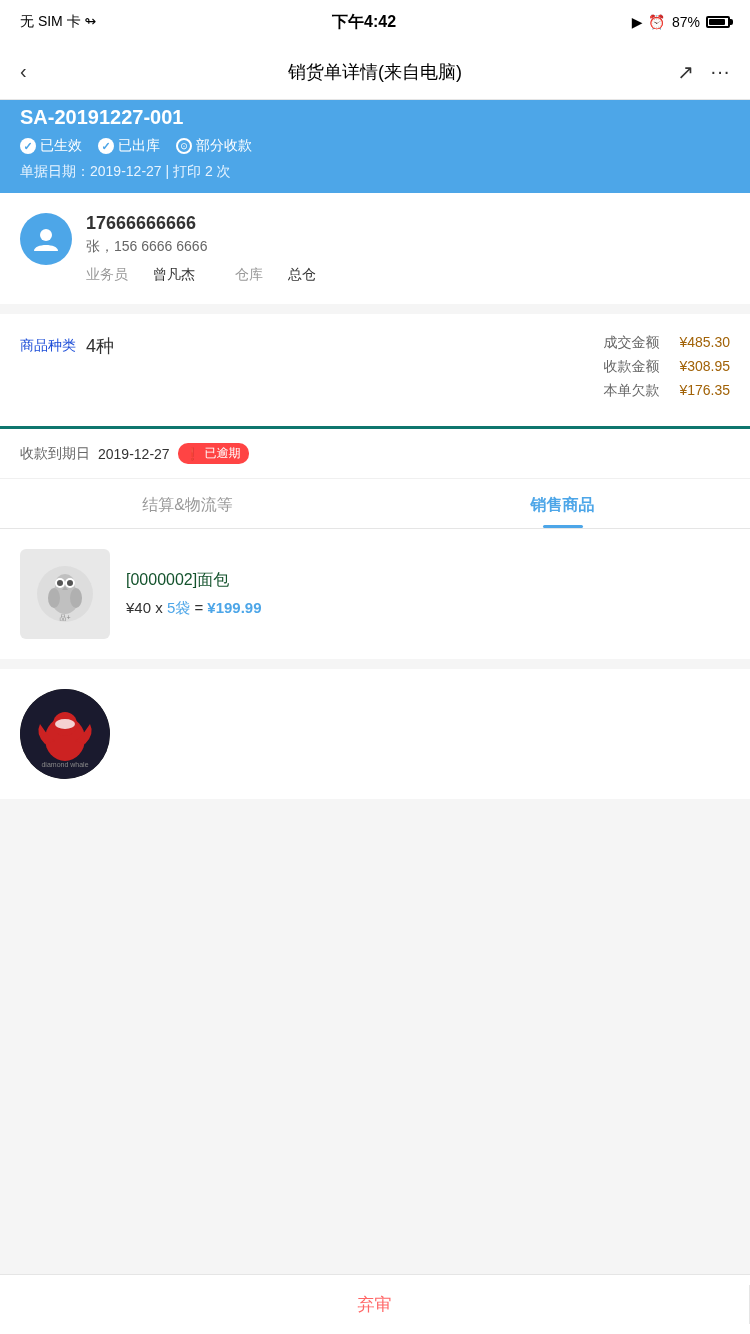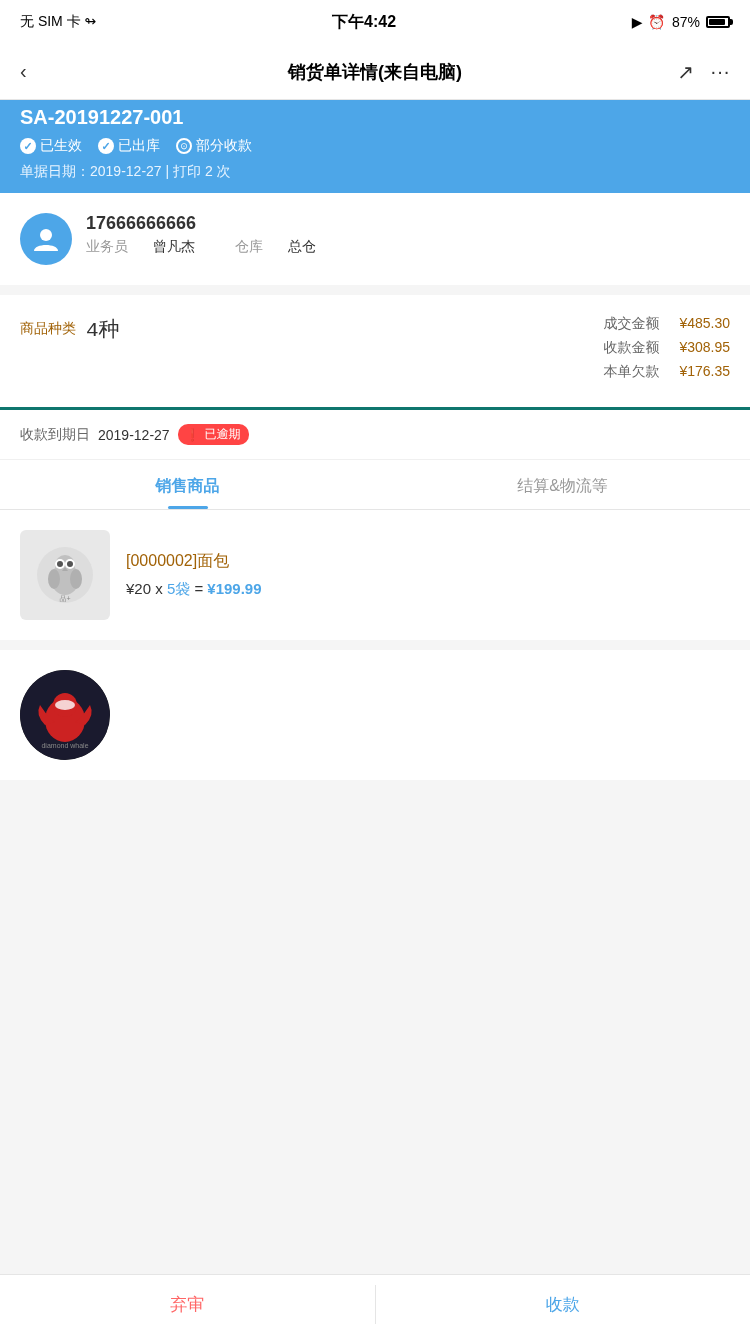--- a/index.html
+++ b/index.html
@@ -53,21 +53,21 @@
       display: flex;
       align-items: center;
       justify-content: space-between;
       background: #fff;
       height: 56px;
       padding: 0 20px;
       border-bottom: 1px solid #e5e5e5;
     }
     .nav-title {
       font-size: 18px;
-      font-weight: 700;
+      font-weight: 400;
       color: #000;
       flex: 1;
       text-align: center;
     }
     .nav-back, .nav-actions {
       display: flex;
       align-items: center;
       gap: 16px;
       min-width: 60px;
     }
@@ -157,22 +157,22 @@
     
     .divider { height: 10px; background: #f5f5f5; }
     
     .stats-section {
       background: #fff;
       padding: 20px;
       display: flex;
       justify-content: space-between;
     }
     .stats-left { font-size: 14px; color: #666; }
-    .stats-label { color: #a16207; }
-    .stats-value { color: #333; font-size: 21px; font-weight: 500; font-family: Liberation Mono, monospace; }
+    .stats-label { color: #1d4ed8; }
+    .stats-value { color: #333; font-size: 18px; font-weight: 500; }
     .stats-right { text-align: right; }
     .stat-row {
       display: flex;
       justify-content: space-between;
       gap: 20px;
       margin-bottom: 6px;
       font-size: 14px;
     }
     .stat-row-label { color: #666; }
     .stat-row-value { color: #a16207; font-weight: 500; }
@@ -235,21 +235,21 @@
       width: 90px; height: 90px;
       background: #f0f0f0;
       border-radius: 6px;
       flex-shrink: 0;
       display: flex; align-items: center; justify-content: center;
       overflow: hidden;
     }
     .product-info { flex: 1; }
     .product-name {
       font-size: 16px;
-      color: #a16207;
+      color: #14532d;
       margin-bottom: 8px;
       font-weight: 500;
     }
     .product-tag {
       display: inline-block;
       background: #f0f0f0;
       color: #666;
       font-size: 12px;
       padding: 2px 8px;
       border-radius: 4px;
@@ -345,20 +345,21 @@
 
 <div class="customer-card">
   <div class="avatar-icon">
     <svg width="32" height="32" viewBox="0 0 32 32" fill="none">
       <circle cx="16" cy="12" r="6" fill="white"></circle>
       <path d="M4 28 C4 20 28 20 28 28" fill="white"></path>
     </svg>
   </div>
   <div class="customer-info">
     <div class="customer-name">17666666666</div>
+    <div class="customer-phone">张，156 6666 6666</div>
     <div class="customer-meta">
       <div class="meta-item">
         <span class="meta-label">业务员</span>
         <span class="meta-value">曾凡杰</span>
       </div>
       <div class="meta-item">
         <span class="meta-label">仓库</span>
         <span class="meta-value">总仓</span>
       </div>
     </div>
@@ -393,26 +394,26 @@
 <div class="overdue-section">
   <span>收款到期日</span>
   <span class="overdue-date">2019-12-27</span>
   <span class="overdue-badge">
     <span>❗</span>
     <span>已逾期</span>
   </span>
 </div>
 
 <div class="tabs">
+  <div class="tab inactive">
+    <span>结算&amp;物流等</span>
+  </div>
   <div class="tab active">
     <span>销售商品</span>
     <div class="tab-underline"></div>
-  </div>
-  <div class="tab inactive">
-    <span>结算&amp;物流等</span>
   </div>
 </div>
 
 <div class="product-list">
 
   <div class="product-item">
     <div class="owl-placeholder product-thumb">
       <svg width="60" height="60" viewBox="0 0 60 60">
         <circle cx="30" cy="30" r="28" fill="#ddd"></circle>
 
@@ -429,21 +430,21 @@
 
         <ellipse cx="19" cy="34" rx="6" ry="10" fill="#b0b0b0"></ellipse>
         <ellipse cx="41" cy="34" rx="6" ry="10" fill="#b0b0b0"></ellipse>
 
         <text x="30" y="56" text-anchor="middle" font-size="7" fill="#888">品+</text>
       </svg>
     </div>
     <div class="product-info">
       <div class="product-name">[0000002]面包</div>
       <div class="product-price">
-        <span>¥20</span>
+        <span>¥40</span>
         <span> x </span>
         <span class="price-qty">5袋</span>
         <span> = </span>
         <span class="price-total">¥199.99</span>
       </div>
     </div>
   </div>
 
   <div class="product-item">
     <div class="product-item-2-thumb" style="width:90px;height:90px;border-radius:50%;background:#2a2a2a;flex-shrink:0;display:flex;align-items:center;justify-content:center;overflow:hidden;">
@@ -464,16 +465,13 @@
   </div>
 </div>
 
 <div style="height:70px;"></div>
 
 <div class="bottom-bar">
   <div class="bottom-btn danger">
     <span>弃审</span>
   </div>
   <div class="bottom-divider"></div>
-  <div class="bottom-btn primary">
-    <span>收款</span>
-  </div>
 </div>
 
 </body></html>

